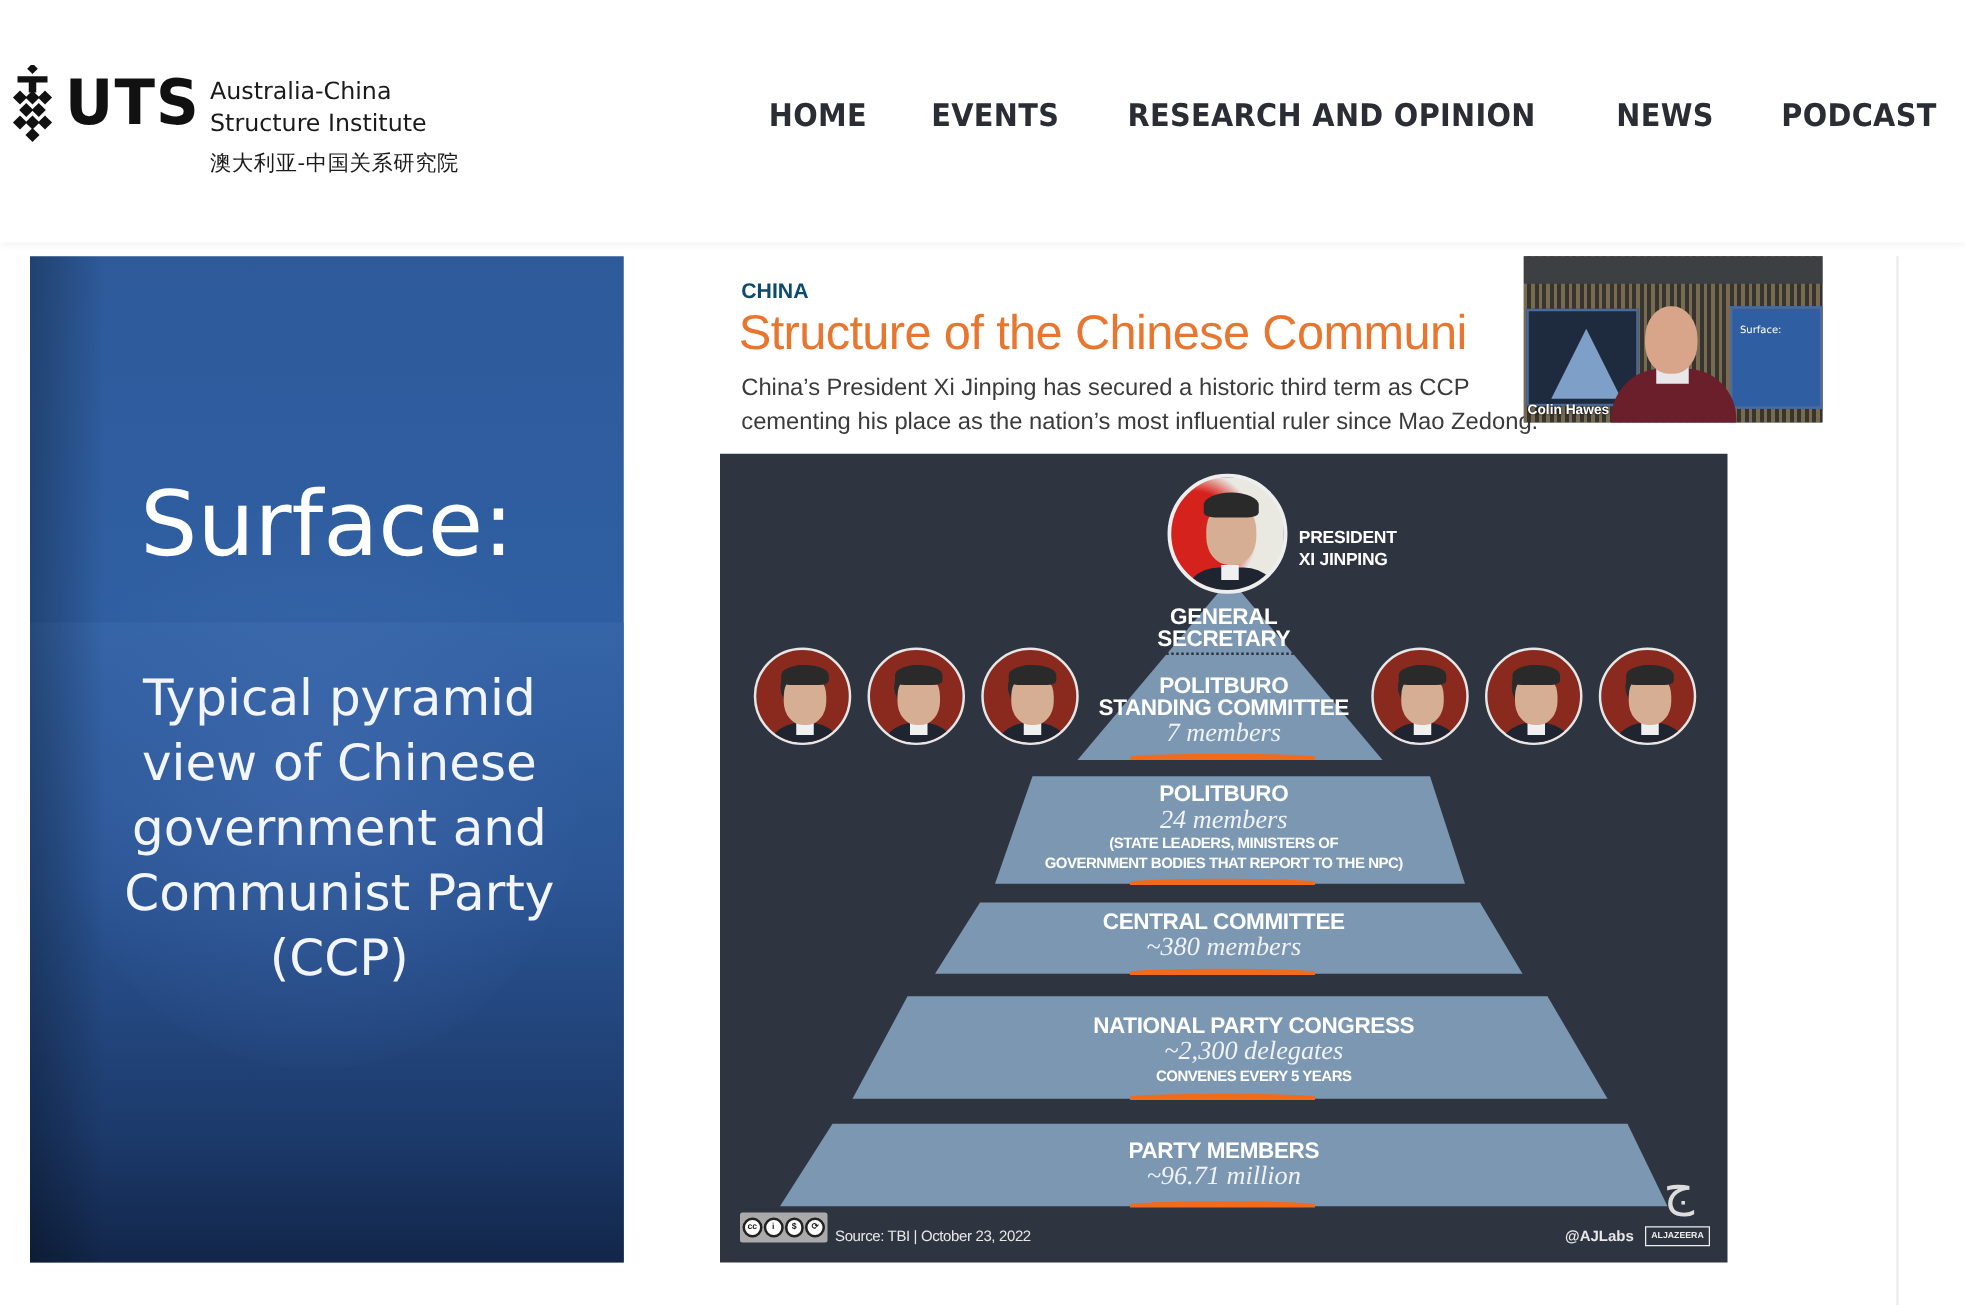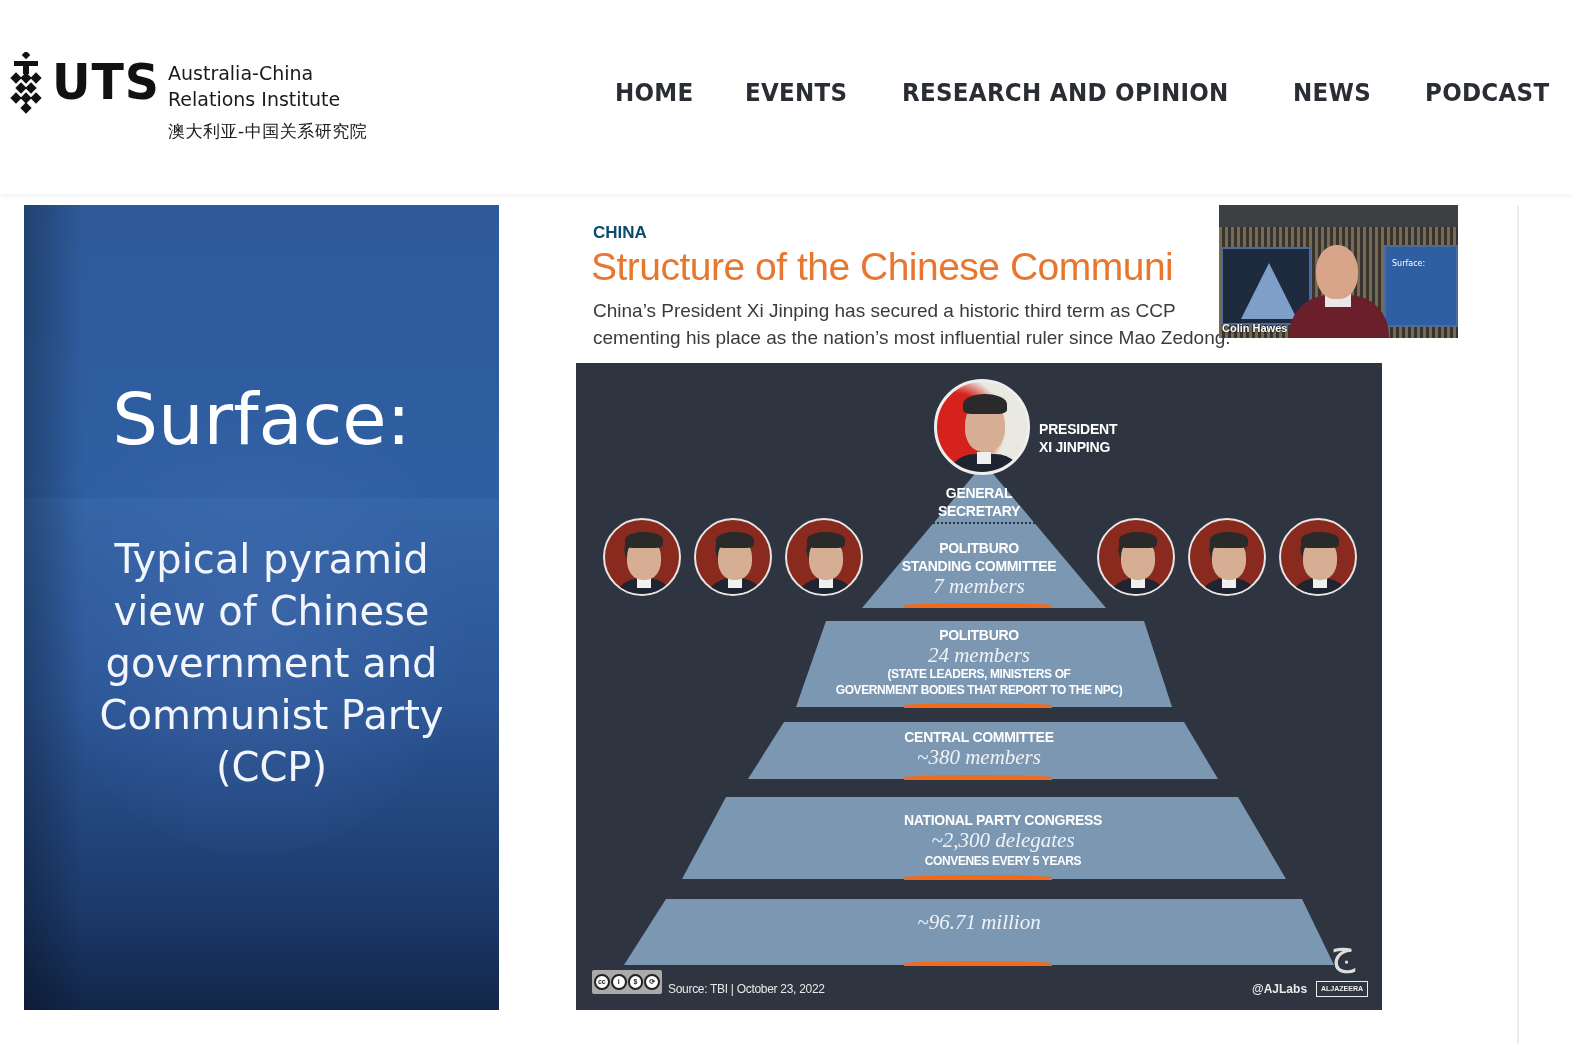--- a/index.html
+++ b/index.html
@@ -53,21 +53,21 @@
   .pip .screen-r span { position: absolute; left: 6px; top: 12px; color: #fff; font-size: 8px; }
   .pip .person { position: absolute; left: 70px; top: 40px; width: 100px; height: 100px; }
   .pip .head { position: absolute; left: 27px; top: 0; width: 42px; height: 54px; border-radius: 48% 48% 45% 45%; background: #d9a58a; }
   .pip .body { position: absolute; left: 0; top: 50px; width: 100px; height: 60px; border-radius: 40px 40px 0 0; background: #6b1f2a; }
   .pip .collar { position: absolute; left: 36px; top: 48px; width: 26px; height: 14px; background: #e8e8ea; }
   .pip-name { position: absolute; left: 3px; bottom: 4px; font-size: 11px; font-weight: bold; color: #fff; font-family: "Liberation Sans", sans-serif; text-shadow: 0 0 2px #000; }
 
   
   .infographic { position: absolute; left: 576px; top: 363px; width: 806px; height: 647px; background: #2e3440; overflow: hidden; }
   .tier-text { position: absolute; left: 0; width: 100%; text-align: center; color: #fff; }
-  .caps { font-family: "Liberation Sans", sans-serif; font-weight: bold; font-size: 14px; letter-spacing: -0.3px; line-height: 18px; }
+  .caps { font-family: "Liberation Sans", sans-serif; font-weight: bold; font-size: 18px; letter-spacing: -0.3px; line-height: 18px; }
   .serif { font-family: "Liberation Serif", serif; font-style: italic; font-size: 21px; line-height: 22px; color: #f0f3f7; }
   .small-caps { font-family: "Liberation Sans", sans-serif; font-weight: bold; font-size: 12px; letter-spacing: -0.4px; line-height: 16px; }
   .orange-bar { position: absolute; height: 5px; background: #f26a1b; border-radius: 50% 50% 0 0; }
 
   .portrait { position: absolute; width: 78px; height: 78px; border-radius: 50%; border: 2px solid #e6e6e6; overflow: hidden;
     background: radial-gradient(circle at 50% 40%, #c9a089 0 22%, #2b2b2b 23% 30%, #8a2a1e 31% 100%); }
   .portrait .face { position: absolute; left: 22px; top: 18px; width: 34px; height: 42px; border-radius: 45%; background: #d6ae93; }
   .portrait .hair { position: absolute; left: 20px; top: 12px; width: 38px; height: 16px; border-radius: 50% 50% 20% 20%; background: #2a2a2a; }
   .portrait .suit { position: absolute; left: 6px; top: 58px; width: 66px; height: 30px; border-radius: 30px 30px 0 0; background: #1e2430; }
   .portrait .shirt { position: absolute; left: 32px; top: 56px; width: 14px; height: 12px; background: #f0f0f0; }
@@ -104,21 +104,21 @@
         <rect x="19" y="32" width="8" height="8" transform="rotate(45 23 36)"></rect>
         <rect x="4" y="42" width="8" height="8" transform="rotate(45 8 46)"></rect>
         <rect x="14" y="42" width="8" height="8" transform="rotate(45 18 46)"></rect>
         <rect x="24" y="42" width="8" height="8" transform="rotate(45 28 46)"></rect>
         <rect x="14" y="52" width="8" height="8" transform="rotate(45 18 56)"></rect>
       </g>
     </svg>
     <span class="logo-uts">UTS</span>
     <div class="logo-text">
       <div class="logo-line">Australia-China</div>
-      <div class="logo-line">Relations Institute</div>
+      <div class="logo-line">Structure Institute</div>
       <div class="logo-line logo-cn">澳大利亚-中国关系研究院</div>
     </div>
   </a>
 
   <nav class="nav">
     <a class="nav-item i0">HOME</a>
     <a class="nav-item i1">EVENTS</a>
     <a class="nav-item i2">RESEARCH AND OPINION</a>
     <a class="nav-item i3">NEWS</a>
     <a class="nav-item i4">PODCAST</a>
@@ -248,20 +248,21 @@
   <div class="orange-bar" style="left:328px;top:412px;width:148px;"></div>
 
   <div class="tier-text" style="top:448px;padding-left:48px;">
     <div class="caps">NATIONAL PARTY CONGRESS</div>
     <div class="serif">~2,300 delegates</div>
     <div class="small-caps" style="margin-top:2px">CONVENES EVERY 5 YEARS</div>
   </div>
   <div class="orange-bar" style="left:328px;top:512px;width:148px;"></div>
 
   <div class="tier-text" style="top:548px;">
+    <div class="caps">PARTY MEMBERS</div>
     <div class="serif">~96.71  million</div>
   </div>
   <div class="orange-bar" style="left:328px;top:598px;width:148px;"></div>
 
   <div class="cc">
     <span>cc</span>
     <span>i</span>
     <span>$</span>
     <span>⟳</span>
   </div>

